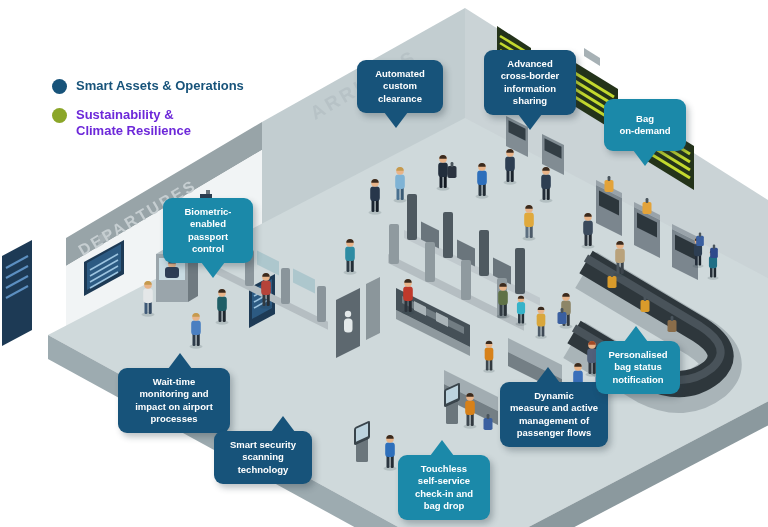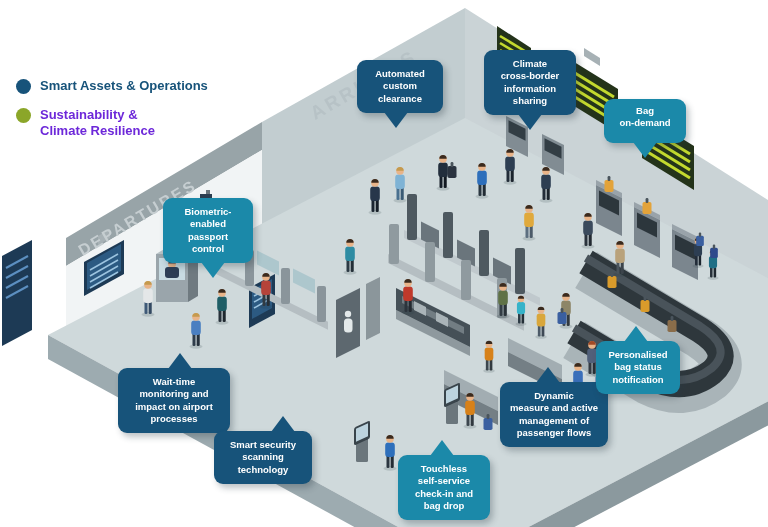--- a/index.html
+++ b/index.html
@@ -4,21 +4,21 @@
 <style>
   html,body{margin:0;padding:0;background:#fff;}
   .stage{position:relative;width:768px;height:527px;background:#fff;overflow:hidden;
          font-family:"Liberation Sans",sans-serif;}
   .scene-svg{position:absolute;left:0;top:0;z-index:1;}
   .wall-sign{position:absolute;z-index:2;font-weight:700;transform-origin:0 50%;
              letter-spacing:2.5px;user-select:none;}
   #sign-departures{left:80px;top:243px;transform:rotate(-30.5deg);font-size:16px;color:#c6ced1;}
   #sign-arrivals{left:312px;top:104px;transform:rotate(-30deg);font-size:19px;color:#b7c2c6;letter-spacing:3px;}
   .legend{position:absolute;left:16px;top:78px;z-index:6;}
-  .legend-row{display:flex;align-items:flex-start;margin-bottom:13px;}
+  .legend-row{display:flex;align-items:flex-start;margin-bottom:13px;margin-left:36px;}
   .legend-dot{width:15px;height:15px;border-radius:50%;margin-right:9px;margin-top:1px;flex:0 0 15px;}
   .legend-label{font-size:13px;font-weight:700;line-height:1.2;white-space:pre-line;}
   .callout{position:absolute;z-index:5;background:var(--c,var(--dark));color:#fff;
            font-size:9.5px;font-weight:700;line-height:1.3;text-align:center;
            padding:8px 7px;border-radius:9px;white-space:pre-line;
            box-shadow:3px 4px 6px rgba(40,55,65,.30);}
   .callout.teal{--c:var(--teal);}
   .callout{--c:var(--dark);}
   .callout::after{content:"";position:absolute;left:var(--tx,50%);transform:translateX(-50%);
                   border-left:12px solid transparent;border-right:12px solid transparent;}
@@ -516,25 +516,25 @@
     <div class="legend-row">
       <span class="legend-dot" style="background: rgb(139, 166, 41);"></span>
       <span class="legend-label" style="color: #6d28d9;">Sustainability &amp;
 Climate Resilience</span>
     </div>
   </div>
 
   <div class="callout tip-bottom" style="left:357px;top:60px;width:72px;--tx:45%">Automated
 custom
 clearance</div>
-  <div class="callout tip-bottom" style="left:484px;top:50px;width:78px">Climate
+  <div class="callout tip-bottom" style="left:484px;top:50px;width:78px">Advanced
 cross-border
 information
 sharing</div>
-  <div class="callout tip-bottom teal" style="left:604px;top:99px;width:68px;padding-top:6px;padding-bottom:13px">Bag
+  <div class="callout tip-bottom teal" style="left:604px;top:99px;width:68px;padding-top:14px;padding-bottom:13px">Bag
 on-demand</div>
   <div class="callout tip-bottom teal" style="left:163px;top:198px;width:76px;--tx:55%">Biometric-
 enabled
 passport
 control</div>
   <div class="callout tip-top" style="left:118px;top:368px;width:98px;--tx:55%">Wait-time
 monitoring and
 impact on airport
 processes</div>
   <div class="callout tip-top teal" style="left:398px;top:455px;width:78px;--tx:48%">Touchless

